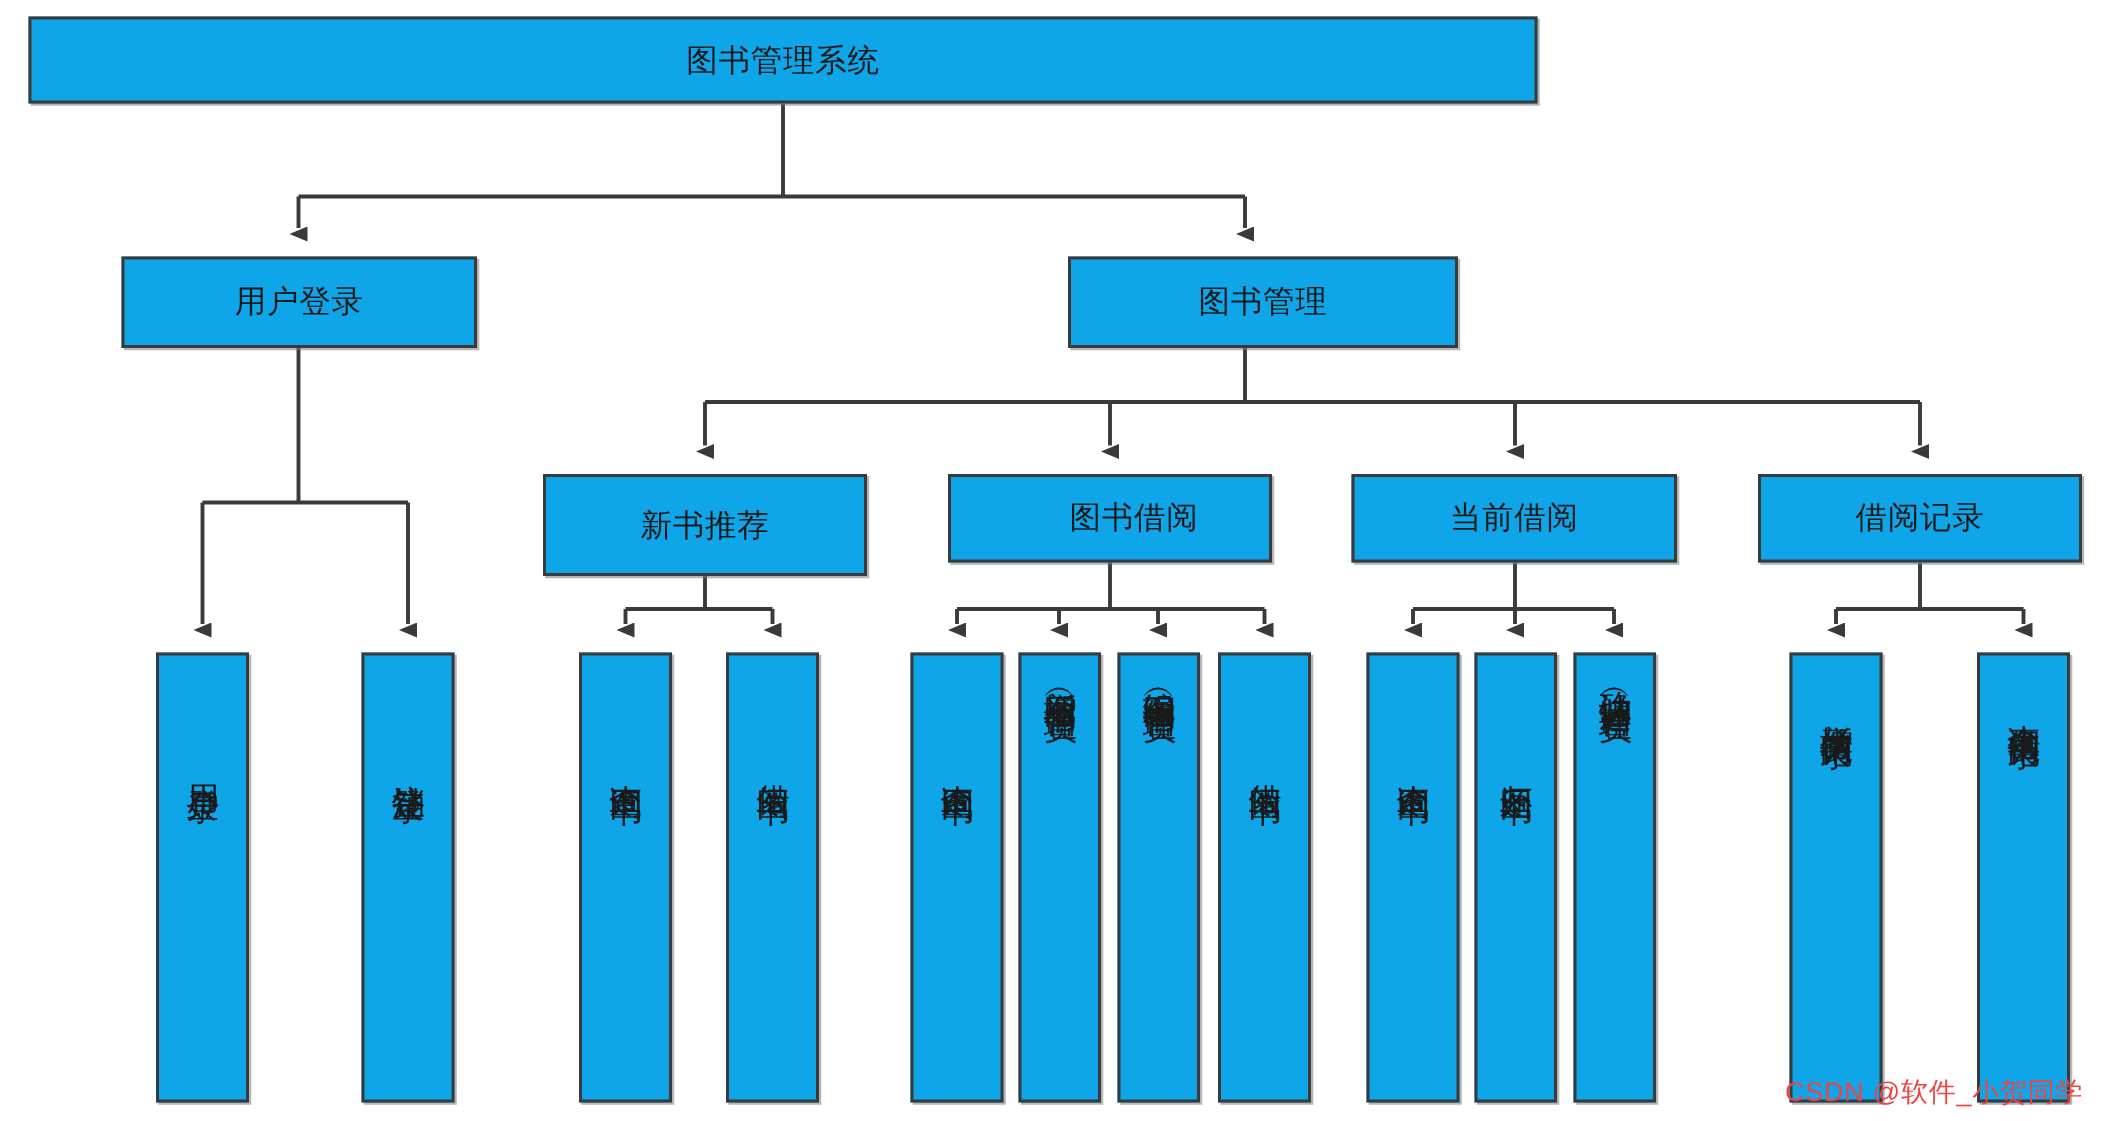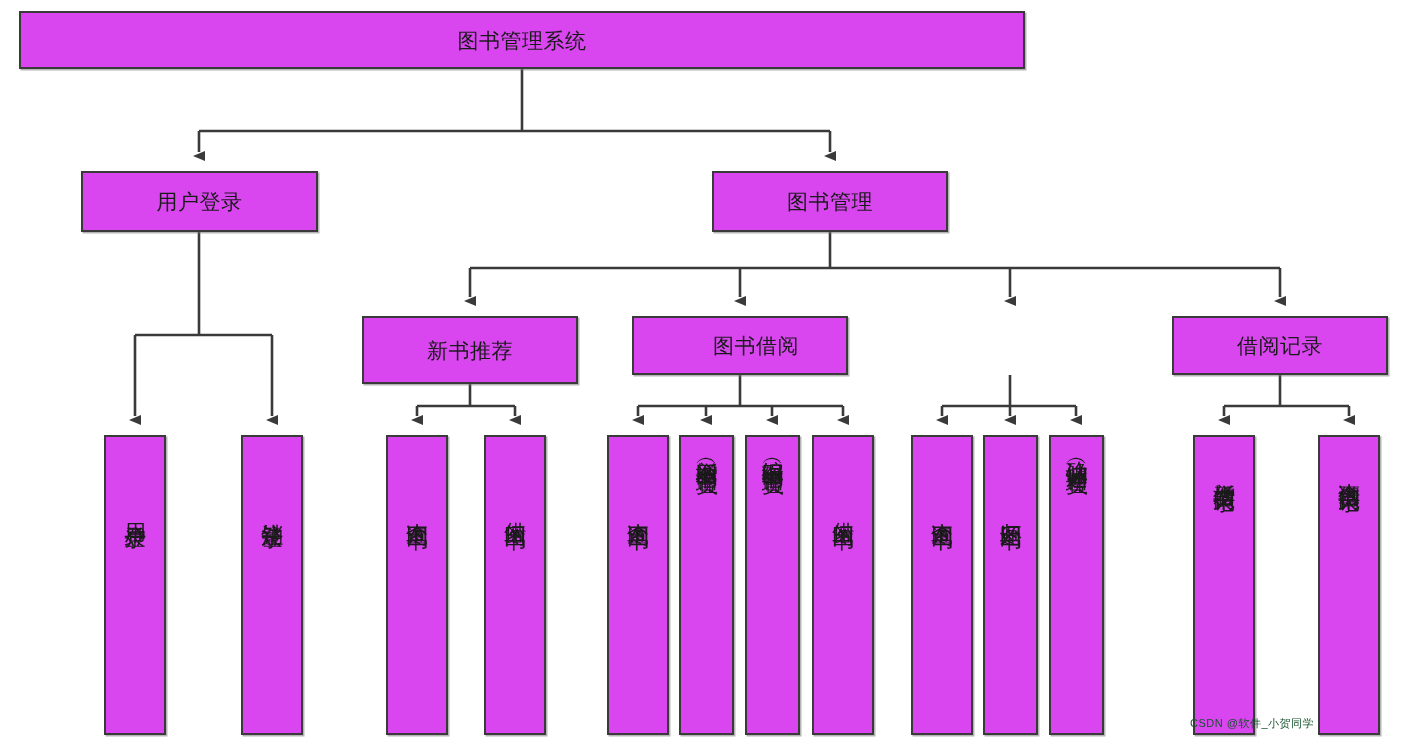--- a/index.html
+++ b/index.html
@@ -21,21 +21,21 @@
     position: absolute;
     left: 0;
     top: 0;
     width: 1405px;
     height: 747px;
     pointer-events: none;
   }
   .node {
     position: absolute;
     box-sizing: border-box;
-    background: #d946ef;
+    background: #0ea5e9;
     border: 2px solid #3a3a3a;
     box-shadow: 1.5px 1.5px 0 rgba(120,120,120,0.55);
     display: flex;
     align-items: center;
     justify-content: center;
   }
   .node .lbl {
     color: #1a1a1a;
     letter-spacing: 0.5px;
     white-space: nowrap;
@@ -57,22 +57,22 @@
     letter-spacing: 2px;
   }
   .node.vert.mid .lbl {
     margin-top: 62px;
   }
   .node.vert.mid3 .lbl {
     margin-top: 22px;
   }
   .watermark {
     position: absolute;
-    color: #14532d;
-    font-size: 11px;
+    color: #ef4444;
+    font-size: 18px;
     white-space: nowrap;
     letter-spacing: 0.5px;
   }
 </style>
 </head>
 <body>
 
 <div id="canvas">
 
   <svg class="wires" viewBox="0 0 1405 747" xmlns="http://www.w3.org/2000/svg">
@@ -126,29 +126,32 @@
     </g>
   </svg>
 
   <div class="node horiz" style="left:19px; top:11px; width:1006px; height:58px;">
     <span class="lbl">图书管理系统</span>
   </div>
 
   <div class="node horiz" style="left:81px; top:171px; width:237px; height:61px;">
     <span class="lbl">用户登录</span>
   </div>
-  <div class="node horiz" style="left:712px; top:171px; width:236px; height:61px;text-align:center;">
+  <div class="node horiz" style="left:712px; top:171px; width:260px; height:61px;text-align:center;">
     <span class="lbl">图书管理</span>
   </div>
 
   <div class="node horiz" style="left:362px; top:316px; width:216px; height:68px;">
     <span class="lbl">新书推荐</span>
   </div>
   <div class="node horiz" style="left:632px; top:316px; width:216px; height:59px;padding-left:32px;">
     <span class="lbl">图书借阅</span>
+  </div>
+  <div class="node horiz" style="left:901px; top:316px; width:217px; height:59px;">
+    <span class="lbl">当前借阅</span>
   </div>
   <div class="node horiz" style="left:1172px; top:316px; width:216px; height:59px;">
     <span class="lbl">借阅记录</span>
   </div>
 
   <div class="node vert mid" style="left:104px; top:435px; width:62px; height:300px;">
     <span class="lbl">用户登录</span>
   </div>
   <div class="node vert mid" style="left:241px; top:435px; width:62px; height:300px;">
     <span class="lbl">注销登录</span>

